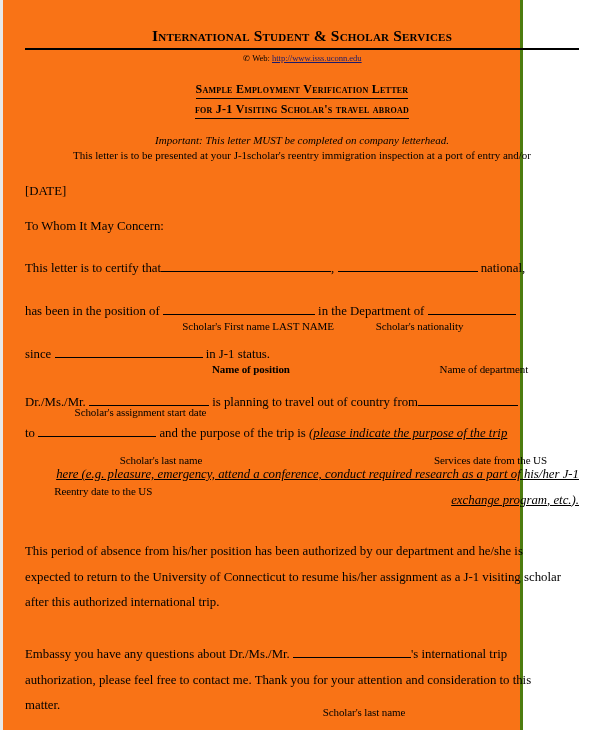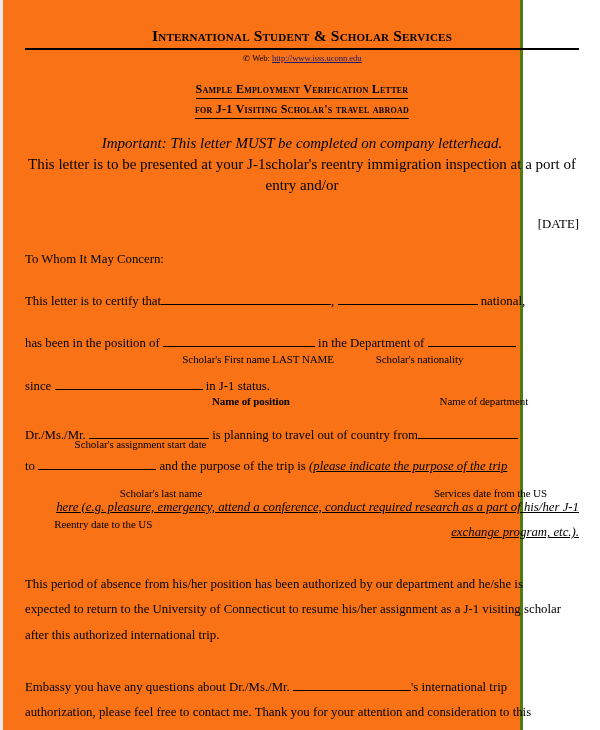--- a/index.html
+++ b/index.html
@@ -77,21 +77,21 @@
     letter-spacing: 0.25px;
     border-bottom: 1.4px solid #000;
     line-height: 1.5;
     text-align: center;
   }
 
   
   .notice {
     text-align: center;
     margin-top: 14px;
-    font-size: 15px;
+    font-size: 11px;
     line-height: 1.42;
   }
   .notice .em { font-style: italic; }
   .notice .nl { display: block; }
 
   
   .body-area { margin-top: 20px; font-size: 12.8px; }
 
   .simple-line { margin-bottom: 18px; white-space: nowrap; }
 
@@ -152,21 +152,21 @@
       <div><span class="tl">for J-1 Visiting Scholar's travel abroad</span></div>
     </div>
 
     <div class="notice">
       <span class="nl em">Important: This letter MUST be completed on company letterhead.</span>
       <span class="nl">This letter is to be presented at your J-1scholar's reentry immigration inspection at a port of entry and/or</span>
     </div>
 
     <div class="body-area">
 
-      <div class="simple-line" style="margin-bottom:20px;text-align:right;">
+      <div class="simple-line" style="margin-bottom:20px;">
         <span>[DATE]</span>
       </div>
 
       <div class="simple-line" style="margin-bottom:24px;">
         <span>To Whom It May Concern:</span>
       </div>
 
       <div class="fill-row">
         <span>This letter is to certify that</span><span class="field" style="width:170px;"><span class="cap">Scholar's First name LAST NAME</span></span><span>,</span>
         <span class="field" style="width:140px;"><span class="cap">Scholar's nationality</span></span>

